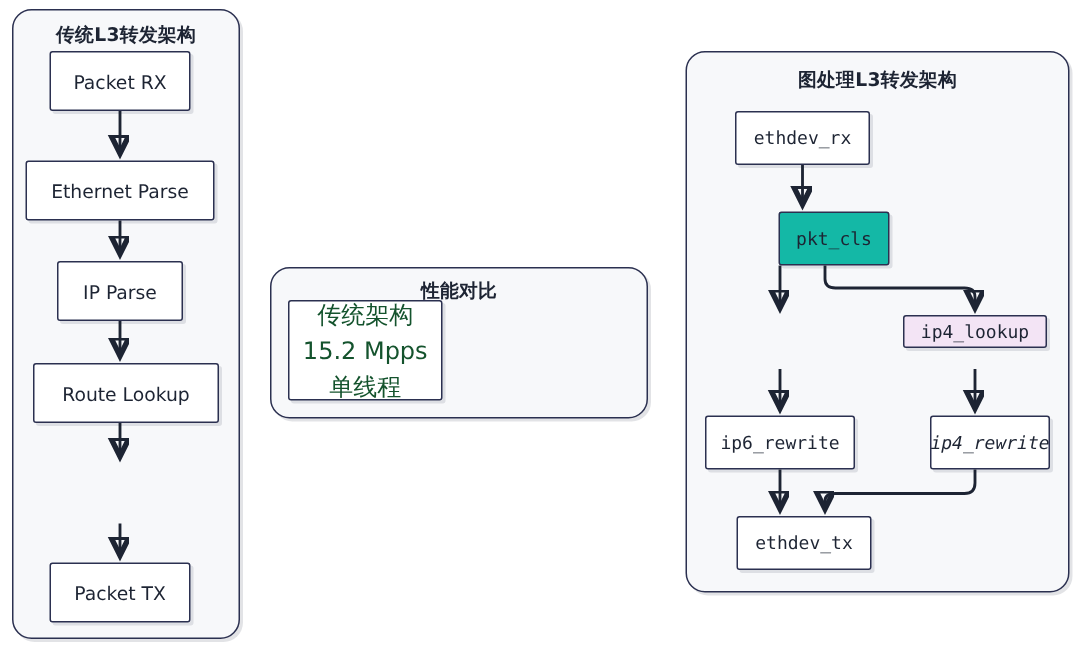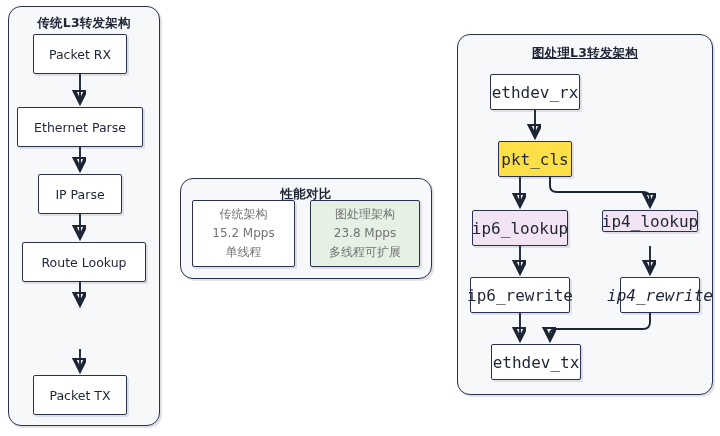--- a/index.html
+++ b/index.html
@@ -39,37 +39,37 @@
     box-sizing:border-box;
     background:#ffffff;
     border:1.8px solid #2b3050;
     border-radius:2px;
     display:flex;align-items:center;justify-content:center;
     font-size:12.5px;
     color:#1d2433;
     box-shadow:2px 2px 0 rgba(195,197,205,.5);
     white-space:nowrap;
   }
-  .node.mono{font-family:"DejaVu Sans Mono","Liberation Mono",monospace;font-size:16px;}
-  .node.blue{background:#fde047;}
+  .node.mono{font-family:"DejaVu Sans Mono","Liberation Mono",monospace;font-size:12px;}
+  .node.blue{background:#14b8a6;margin-left:21px;}
   .node.pink{background:#f3e4f5;}
 
   
   .stat{
     position:absolute;
     box-sizing:border-box;
     border:1.8px solid #2b3050;
     border-radius:2px;
     background:#ffffff;
     box-shadow:2px 2px 0 rgba(195,197,205,.5);
     display:flex;flex-direction:column;
     align-items:center;justify-content:center;
     gap:4px;
-    font-size:12px;
-    color:#737373;
+    font-size:16px;
+    color:#14532d;
     line-height:1.25;
   }
   .stat.green{background:#e4f1e4;}
   .stat span{display:block;white-space:nowrap;}
 
   
   svg.edges{position:absolute;inset:0;width:720px;height:436px;pointer-events:none;}
   svg.edges path,svg.edges line{stroke:#1d2433;stroke-width:1.9px;fill:none;}
 </style>
 </head>
@@ -105,41 +105,33 @@
   <div class="cluster" style="left:180px;top:178px;width:252px;height:101px;">
     <div class="cluster-title" style="top:7px;">性能对比</div>
   </div>
 
   <div class="stat" style="left:192px;top:200px;width:103px;height:67px;">
     <span>传统架构</span>
     <span>15.2 Mpps</span>
     <span>单线程</span>
   </div>
 
-  <div class="stat green" style="left:310px;top:200px;width:110px;height:67px;">
-    <span>图处理架构</span>
-    <span>23.8 Mpps</span>
-    <span>多线程可扩展</span>
-  </div>
 
   <div class="cluster" style="left:457px;top:34px;width:256px;height:361px;">
-    <div class="cluster-title" style="top:10px;text-decoration:underline;">图处理L3转发架构</div>
+    <div class="cluster-title" style="top:10px;">图处理L3转发架构</div>
   </div>
 
   <div class="node mono" style="left:490px;top:74px;width:90px;height:36px;">
     <span>ethdev_rx</span>
   </div>
 
   <div class="node mono blue" style="left:498px;top:141px;width:74px;height:36px;">
     <span>pkt_cls</span>
   </div>
 
-  <div class="node mono pink" style="left:472px;top:210px;width:96px;height:36px;">
-    <span>ip6_lookup</span>
-  </div>
 
   <div class="node mono pink" style="left:602px;top:210px;width:96px;height:22px;">
     <span>ip4_lookup</span>
   </div>
 
   <div class="node mono" style="left:470px;top:277px;width:100px;height:36px;">
     <span>ip6_rewrite</span>
   </div>
 
   <div class="node mono" style="left:620px;top:277px;width:80px;height:36px;font-style:italic;">

